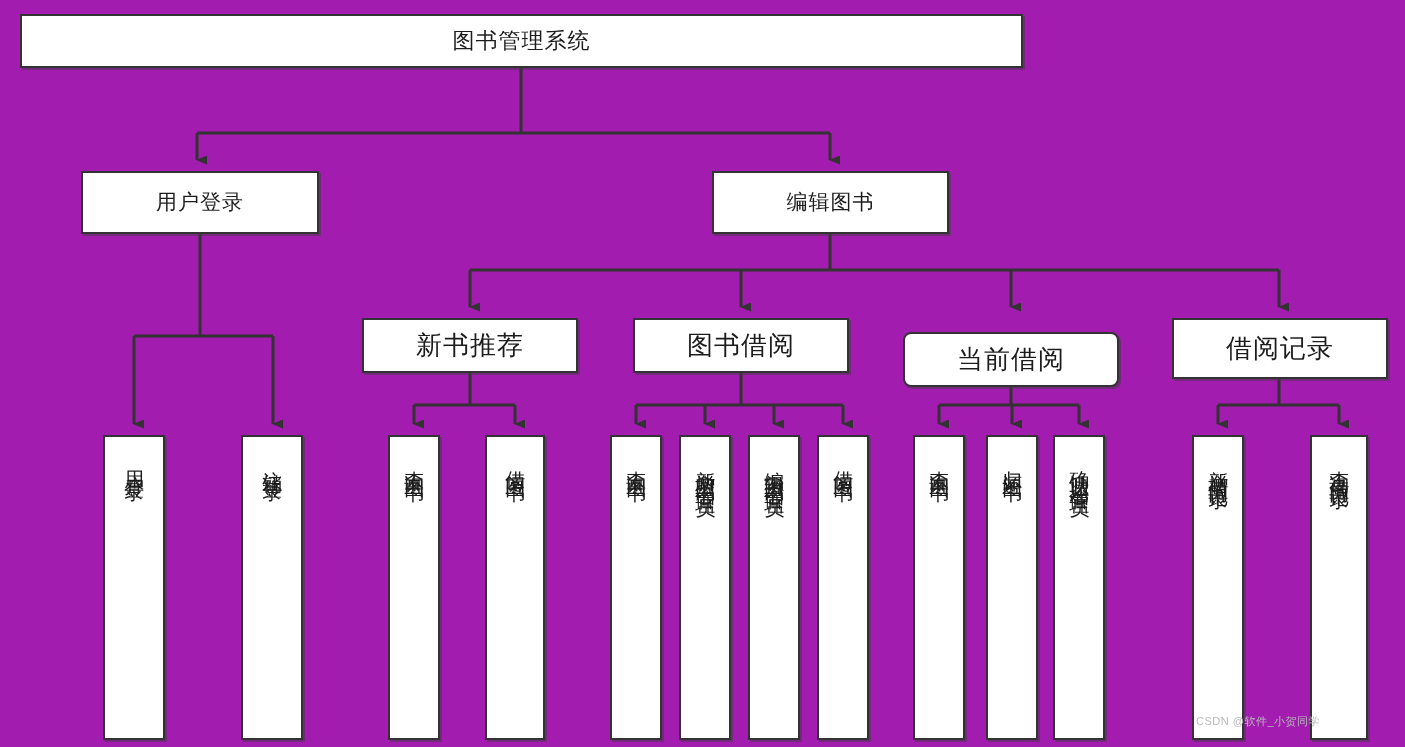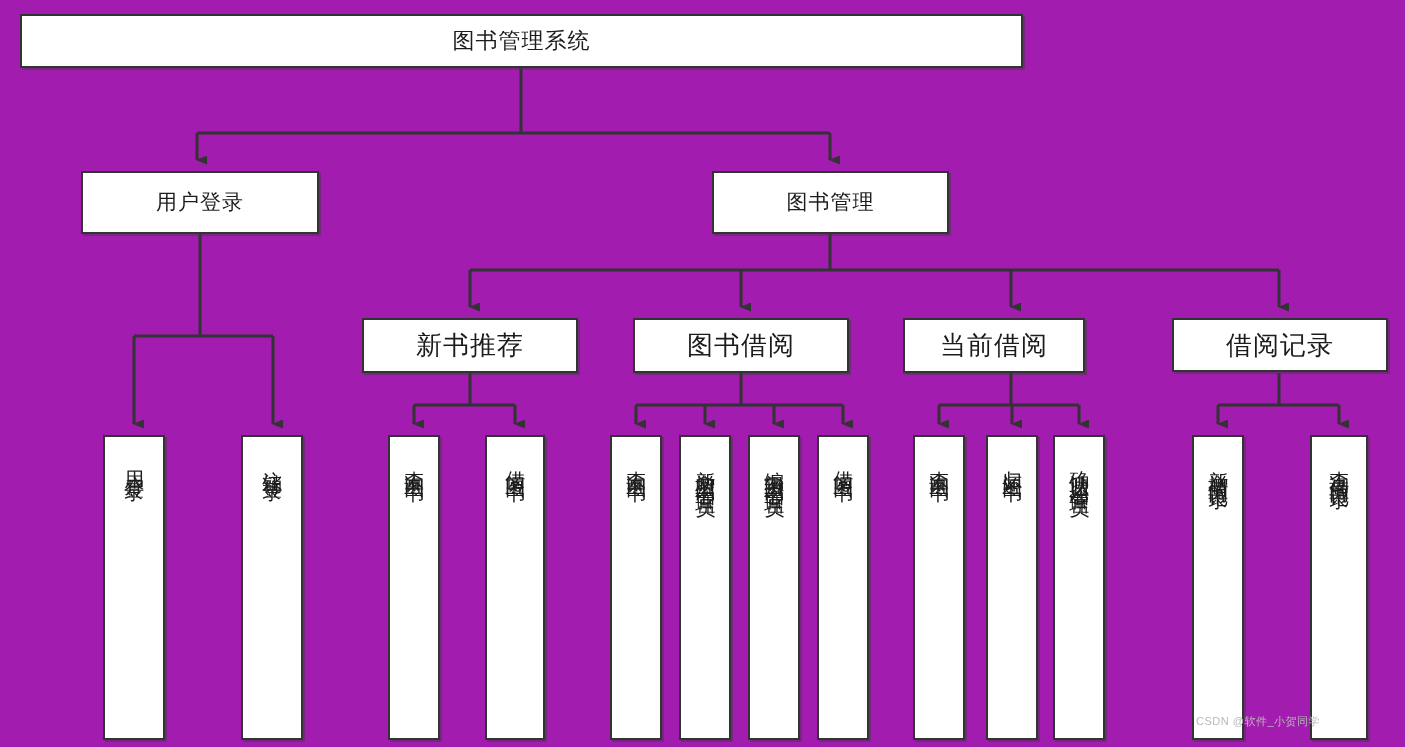--- a/index.html
+++ b/index.html
@@ -132,33 +132,33 @@
   </svg>
 
   <div class="node root" style="left:20px; top:14px; width:1003px; height:54px;">
     <span class="node-label">图书管理系统</span>
   </div>
 
   <div class="node level2" style="left:81px; top:171px; width:238px; height:63px;">
     <span class="node-label">用户登录</span>
   </div>
   <div class="node level2" style="left:712px; top:171px; width:237px; height:63px;">
-    <span class="node-label">图书管理</span>
+    <span class="node-label">编辑图书</span>
   </div>
 
   <div class="node level3" style="left:362px; top:318px; width:216px; height:55px;">
     <span class="node-label">新书推荐</span>
   </div>
   <div class="node level3" style="left:633px; top:318px; width:216px; height:55px;justify-content:center;">
     <span class="node-label">图书借阅</span>
   </div>
-  <div class="node level3" style="left:903px; top:318px; width:182px; height:55px;">
+  <div class="node level3" style="left:903px; top:332px; width:216px; height:55px;border-radius:8px;">
     <span class="node-label">当前借阅</span>
   </div>
-  <div class="node level3" style="left:1172px; top:318px; width:216px; height:54px;">
+  <div class="node level3" style="left:1172px; top:318px; width:216px; height:61px;">
     <span class="node-label">借阅记录</span>
   </div>
 
   <div class="node vertical" style="left:103px; top:435px; width:62px; height:305px;">
     <span class="node-label">用户登录</span>
   </div>
   <div class="node vertical" style="left:241px; top:435px; width:62px; height:305px;">
     <span class="node-label">注销登录</span>
   </div>
 

